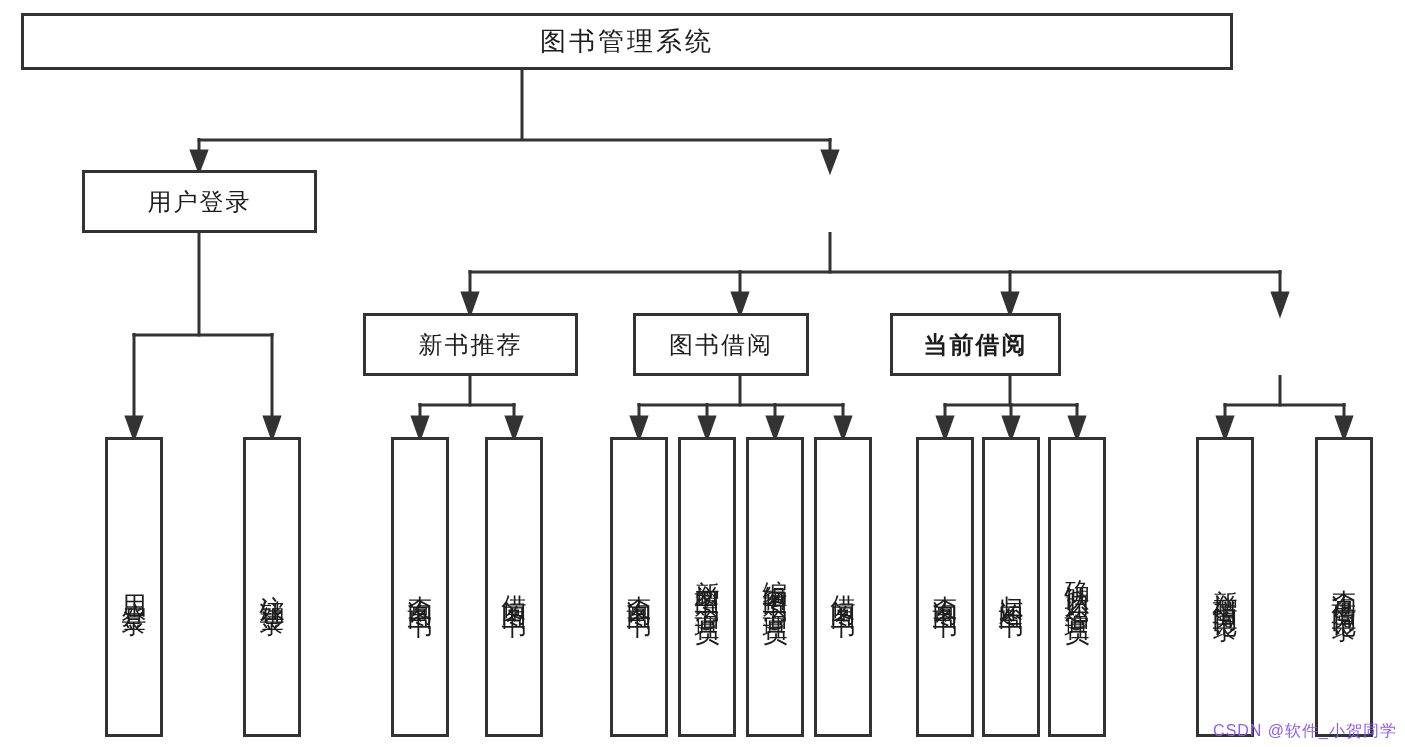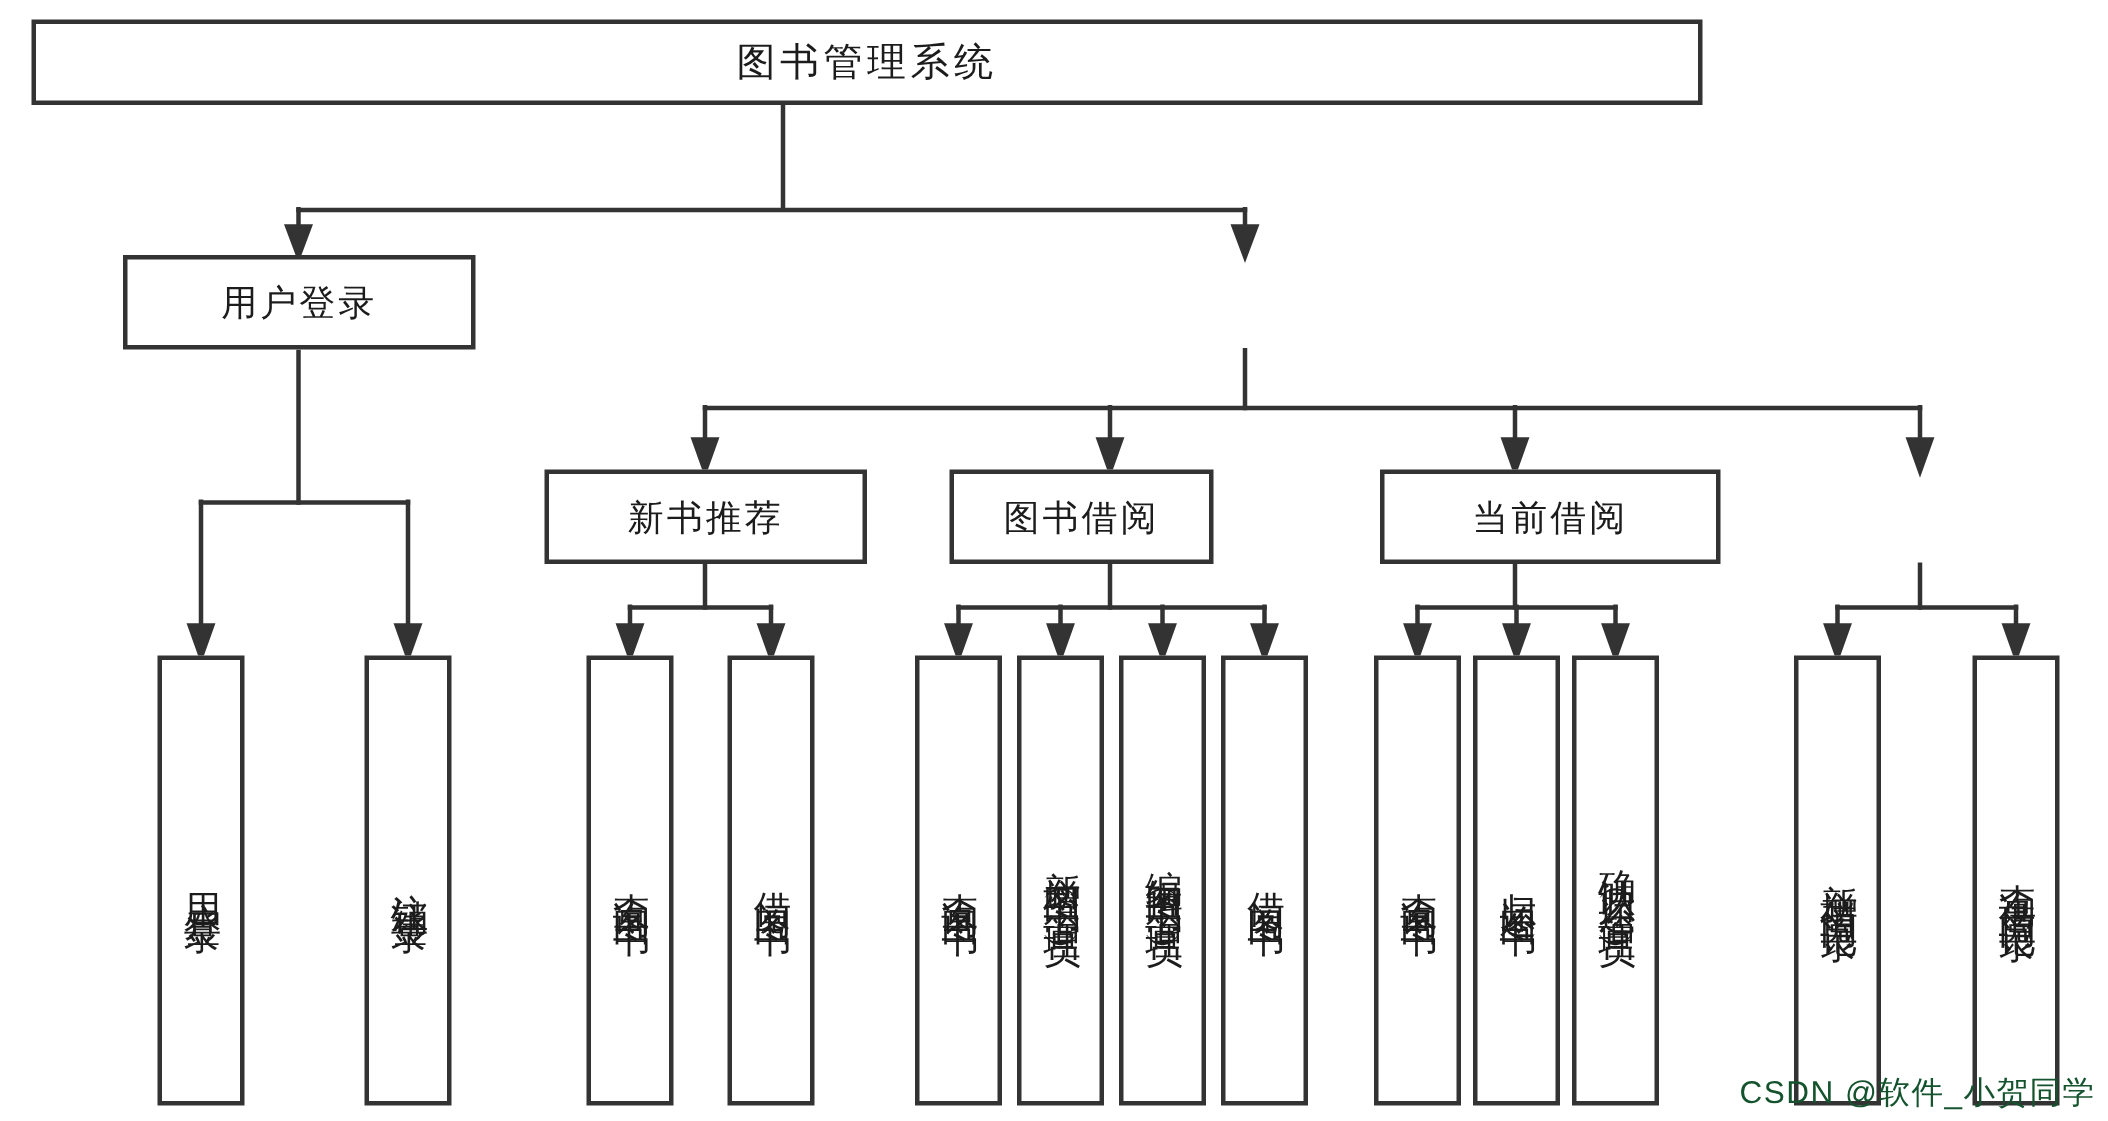--- a/index.html
+++ b/index.html
@@ -54,22 +54,22 @@
     font-size: 25px;
     letter-spacing: 6px;
     line-height: 1;
     white-space: nowrap;
     color: #1c1c1c;
   }
   .watermark {
     position: absolute;
     right: 8px;
     bottom: 5px;
-    font-size: 21px;
-    color: #14532d;
+    font-size: 16px;
+    color: #8b5cf6;
     letter-spacing: 1px;
     z-index: 3;
     white-space: nowrap;
   }
 </style>
 </head>
 <body>
 
 <div id="stage">
 
@@ -130,27 +130,27 @@
 
       <line x1="1280" y1="375" x2="1280" y2="406.5"></line>
       <line x1="1223.5" y1="405" x2="1345.5" y2="405"></line>
       <line x1="1225" y1="403" x2="1225" y2="420"></line>
       <polygon points="1217.5,417 1232.5,417 1225,438"></polygon>
       <line x1="1344" y1="403" x2="1344" y2="420"></line>
       <polygon points="1336.5,417 1351.5,417 1344,438"></polygon>
     </g>
   </svg>
 
-  <div class="node root-box h-label" style="left:21px; top:13px; width:1114px; height:57px;">图书管理系统</div>
+  <div class="node root-box h-label" style="left:21px; top:13px; width:1212px; height:57px;">图书管理系统</div>
 
   <div class="node h-label" style="left:82px; top:170px; width:235px; height:63px;">用户登录</div>
 
   <div class="node h-label" style="left:363px; top:313px; width:215px; height:63px;">新书推荐</div>
   <div class="node h-label" style="left:633px; top:313px; width:176px; height:63px;">图书借阅</div>
-  <div class="node h-label" style="left:920px; top:313px; width:227px; height:63px;">当前借阅</div>
+  <div class="node h-label" style="left:890px; top:313px; width:171px; height:63px;font-weight:bold;">当前借阅</div>
 
   <div class="node leaf" style="left:105px;">
     <span class="vtext">用户登录</span>
   </div>
   <div class="node leaf" style="left:243px;">
     <span class="vtext">注销登录</span>
   </div>
 
   <div class="node leaf" style="left:391px;">
     <span class="vtext">查询图书</span>

